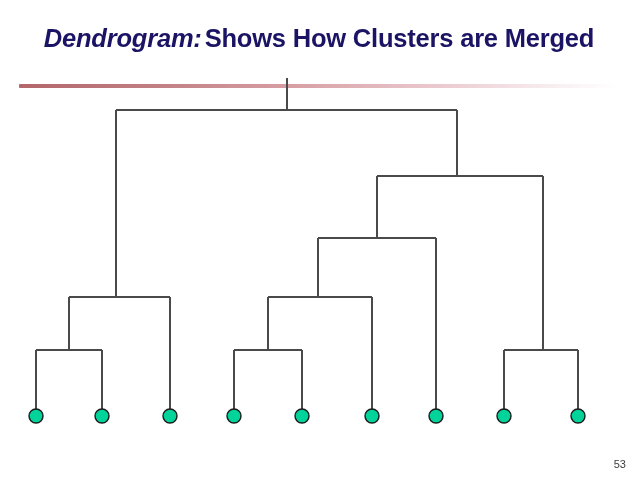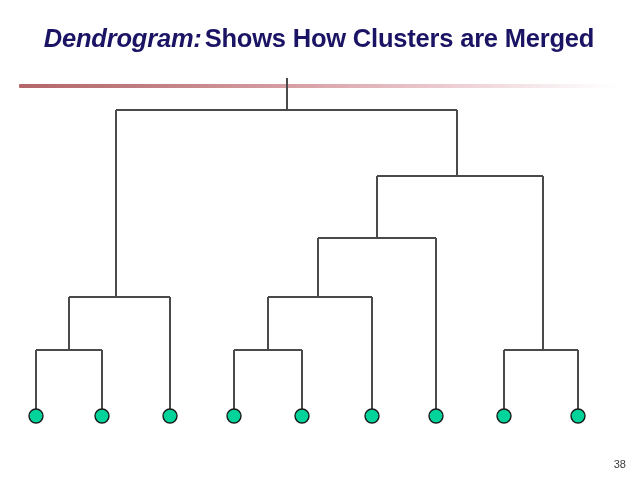--- a/index.html
+++ b/index.html
@@ -122,15 +122,15 @@
           <circle cx="234" cy="416" r="7" fill="#00d49a" stroke="#1a1a1a" stroke-width="1.4"></circle>
           <circle cx="302" cy="416" r="7" fill="#00d49a" stroke="#1a1a1a" stroke-width="1.4"></circle>
           <circle cx="372" cy="416" r="7" fill="#00d49a" stroke="#1a1a1a" stroke-width="1.4"></circle>
           <circle cx="436" cy="416" r="7" fill="#00d49a" stroke="#1a1a1a" stroke-width="1.4"></circle>
           <circle cx="504" cy="416" r="7" fill="#00d49a" stroke="#1a1a1a" stroke-width="1.4"></circle>
           <circle cx="578" cy="416" r="7" fill="#00d49a" stroke="#1a1a1a" stroke-width="1.4"></circle>
         </g>
     </svg>
   </div>
 
-  <div class="page-number">38</div>
+  <div class="page-number">53</div>
 
 </div>
 
 </body></html>

